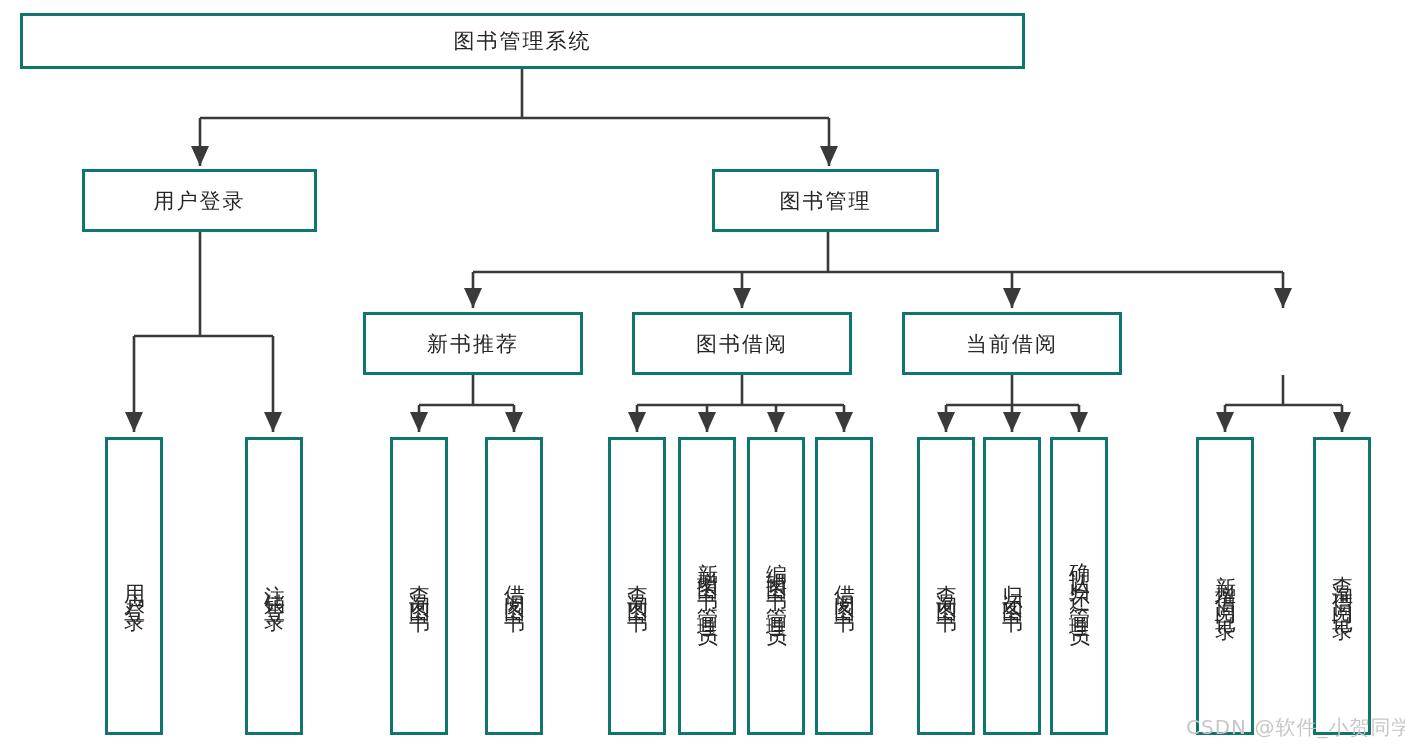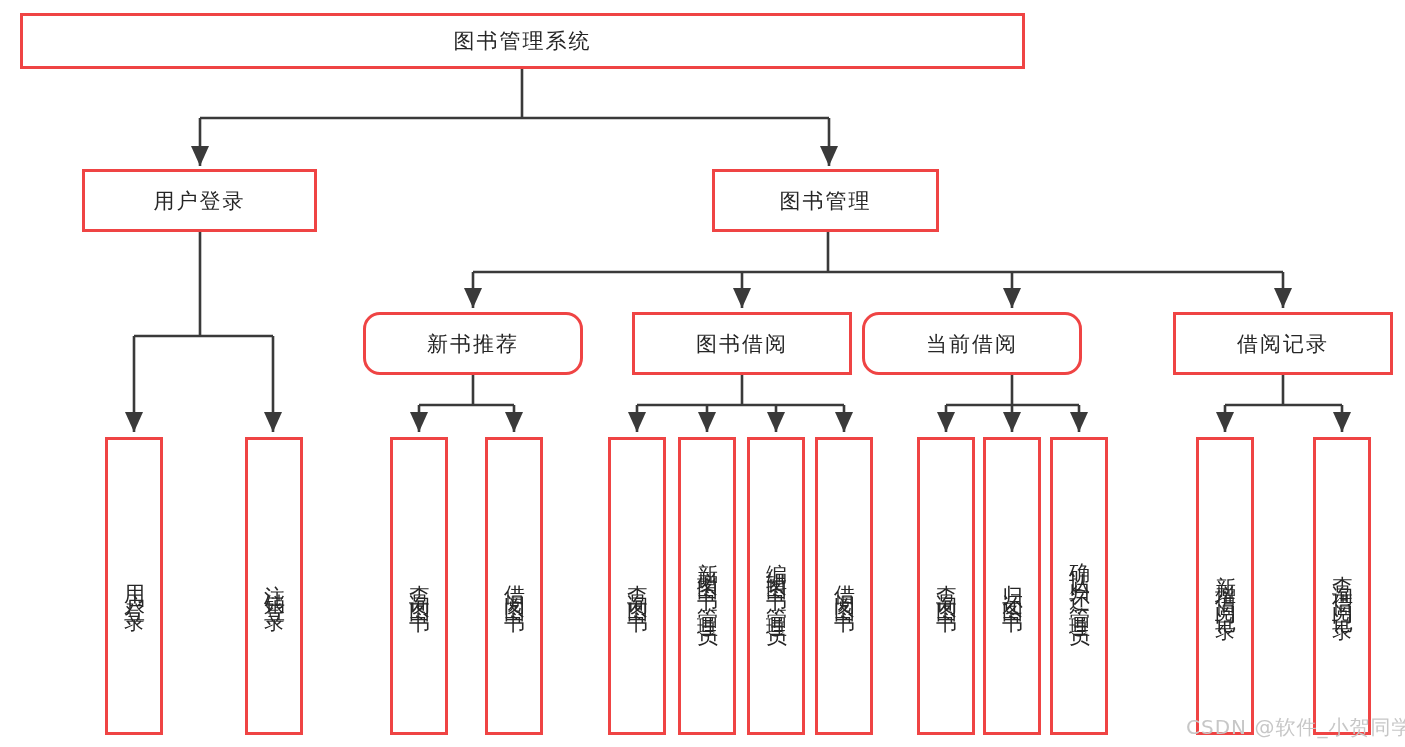--- a/index.html
+++ b/index.html
@@ -19,21 +19,21 @@
   }
   svg.wires path.ln {
     fill: none;
     stroke: #3a3a3a;
     stroke-width: 2.6;
   }
   .box {
     position: absolute;
     box-sizing: border-box;
     background: #ffffff;
-    border: 3px solid #ef4444;
+    border: 3px solid #0f766e;
     display: flex;
     align-items: center;
     justify-content: center;
     color: #262626;
   }
   .box .h-label {
     font-size: 21px;
     letter-spacing: 2px;
     white-space: nowrap;
   }
@@ -109,31 +109,28 @@
     <span class="h-label">图书管理系统</span>
   </div>
 
   <div class="box lvl2" style="left:82px; width:235px;">
     <span class="h-label">用户登录</span>
   </div>
   <div class="box lvl2" style="left:712px; width:227px;">
     <span class="h-label">图书管理</span>
   </div>
 
-  <div class="box lvl3" style="left:363px;border-radius:17px;">
+  <div class="box lvl3" style="left:363px;">
     <span class="h-label">新书推荐</span>
   </div>
   <div class="box lvl3" style="left:632px;align-items:center;">
     <span class="h-label">图书借阅</span>
   </div>
-  <div class="box lvl3" style="left:862px;border-radius:17px;">
+  <div class="box lvl3" style="left:902px;">
     <span class="h-label">当前借阅</span>
-  </div>
-  <div class="box lvl3" style="left:1173px;">
-    <span class="h-label">借阅记录</span>
   </div>
 
   <div class="box leaf" style="left:105px;">
     <span class="v-label">用户登录</span>
   </div>
   <div class="box leaf" style="left:245px;">
     <span class="v-label">注销登录</span>
   </div>
 
   <div class="box leaf" style="left:390px;">

